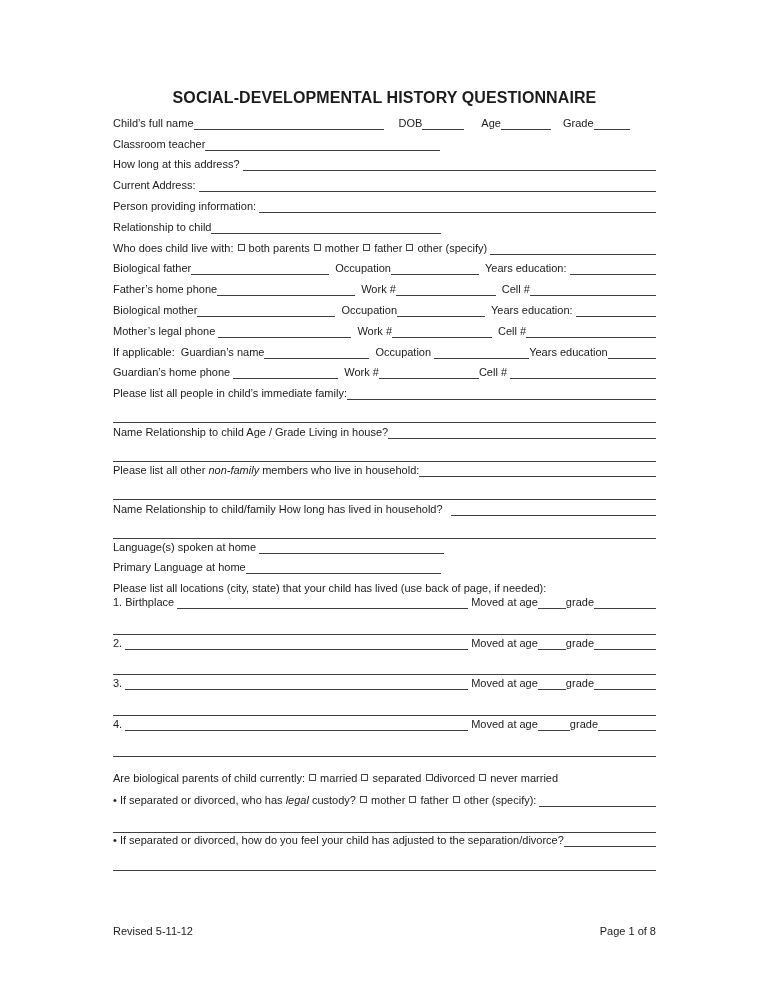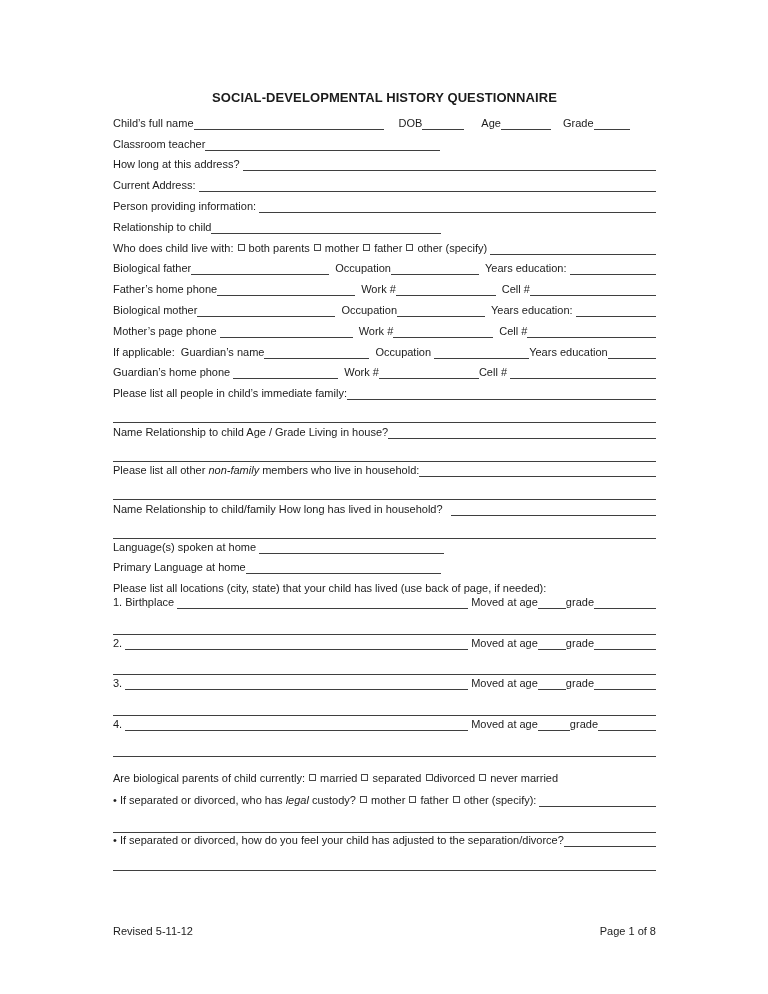--- a/index.html
+++ b/index.html
@@ -8,21 +8,21 @@
     position:relative;
     width:768px;height:994px;
     background:#ffffff;
     font-family:"Liberation Sans","DejaVu Sans",sans-serif;
     font-size:11px;color:#1c1c1c;
     overflow:hidden;
   }
   .content{position:absolute;left:113px;width:543px;top:0;}
   .doc-title{
     margin-top:91px;text-align:center;font-weight:700;
-    font-size:13px;line-height:14px;letter-spacing:.1px;
+    font-size:16px;line-height:14px;letter-spacing:.1px;
   }
   .heading{margin-top:27px;font-weight:700;line-height:14px;}
   #form-lines{margin-top:4px;}
   .line{display:flex;align-items:flex-end;height:20.8px;}
   .seg{flex:none;line-height:14px;white-space:pre;}
   em.seg{}
   .blank{
     flex:none;height:14px;box-sizing:border-box;
     border-bottom:1px solid #3f3f3f;
   }
@@ -114,21 +114,21 @@
           <span class="seg">Biological mother</span>
           <span class="blank" style="width: 138px;"></span>
           <span class="hgap" style="width: 6px;"></span>
           <span class="seg">Occupation</span>
           <span class="blank" style="width: 88px;"></span>
           <span class="hgap" style="width: 6px;"></span>
           <span class="seg">Years education: </span>
           <span class="blank flex"></span>
         </div>
         <div class="line">
-          <span class="seg">Mother’s page phone </span>
+          <span class="seg">Mother’s legal phone </span>
           <span class="blank" style="width: 133px;"></span>
           <span class="hgap" style="width: 6px;"></span>
           <span class="seg">Work #</span>
           <span class="blank" style="width: 100px;"></span>
           <span class="hgap" style="width: 6px;"></span>
           <span class="seg">Cell #</span>
           <span class="blank flex"></span>
         </div>
         <div class="line">
           <span class="seg">If applicable:  Guardian’s name</span>

